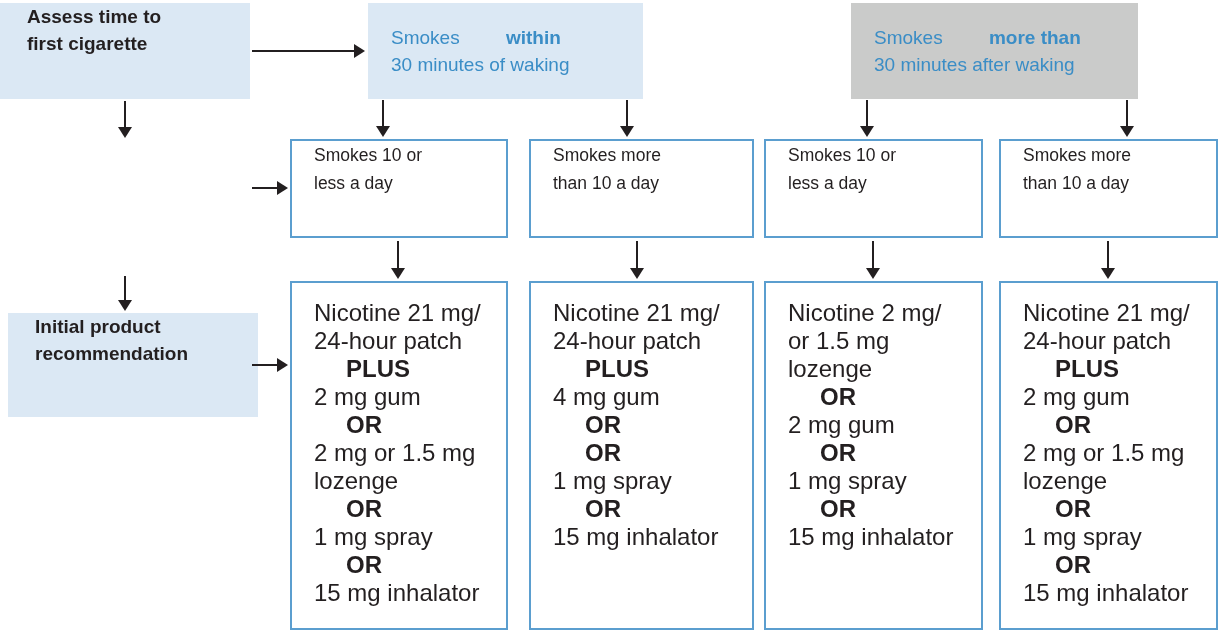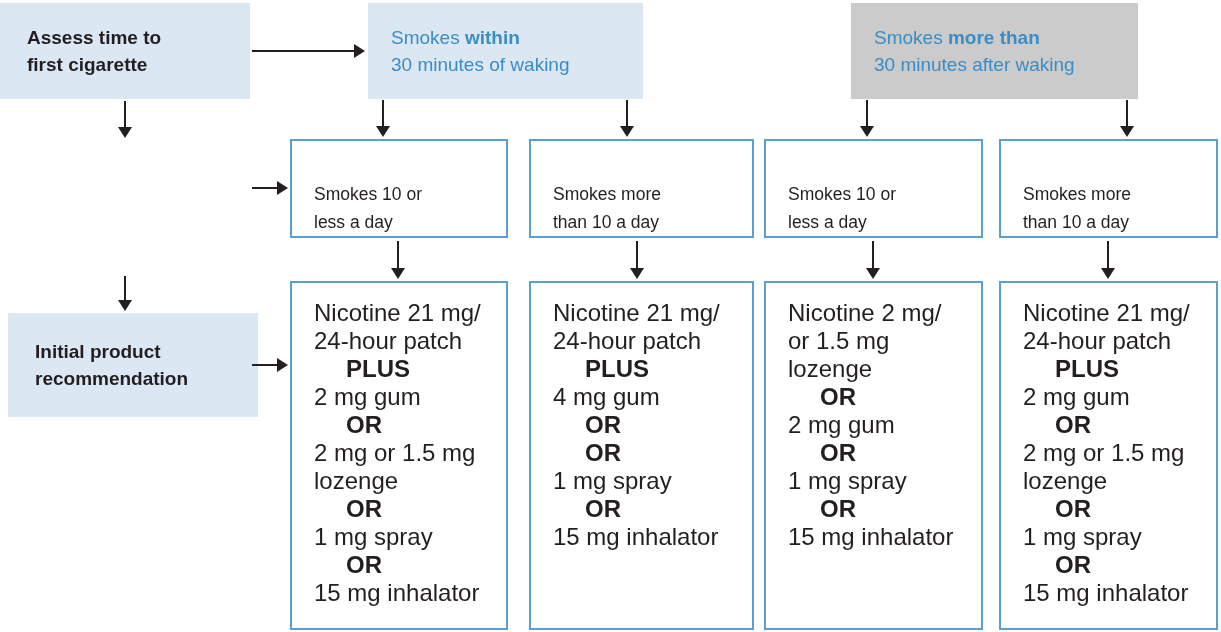--- a/index.html
+++ b/index.html
@@ -10,33 +10,33 @@
     --dark_text:#231f20;
     --arrow:#231f20;
     --white:#ffffff;
   }
   *{box-sizing:border-box;margin:0;padding:0;}
   body{background:#fff;font-family:"Liberation Sans",sans-serif;}
   .canvas{position:relative;width:1221px;height:632px;background:var(--white);overflow:hidden;}
 
   .stepbox{
     position:absolute;background:var(--light_blue_bg);color:var(--dark_text);
-    font-weight:bold;font-size:19px;line-height:27px;display:flex;align-items:center;
+    font-weight:bold;font-size:19px;line-height:27px;display:flex;
     padding-left:27px;white-space:pre-line;
   }
   .headerbox{
     position:absolute;top:3px;height:96px;display:flex;align-items:center;
     padding-left:23px;font-size:19px;line-height:27px;color:var(--blue_text);
   }
   .headerbox .inner{white-space:pre-line;}
-  .headerbox .b{font-weight:bold;}
+  .headerbox .b{font-weight:bold;margin-left:41px;}
   .freqbox{
     position:absolute;top:139px;height:99px;background:var(--white);
     border:2px solid var(--box_border);color:var(--dark_text);
-    font-size:17.5px;line-height:28px;display:flex;align-items:flex-end;
+    font-size:17.5px;line-height:28px;display:flex;align-items:flex-start;
     padding-left:22px;white-space:pre-line;
   }
   .recbox{
     position:absolute;top:281px;height:349px;background:var(--white);
     border:2px solid var(--box_border);color:var(--dark_text);
     font-size:24px;line-height:28px;padding:16px 12px 0 22px;
   }
   .recbox .rline.bold{font-weight:bold;margin-left:32px;}
 
   .arrow-down{position:absolute;width:14px;}

